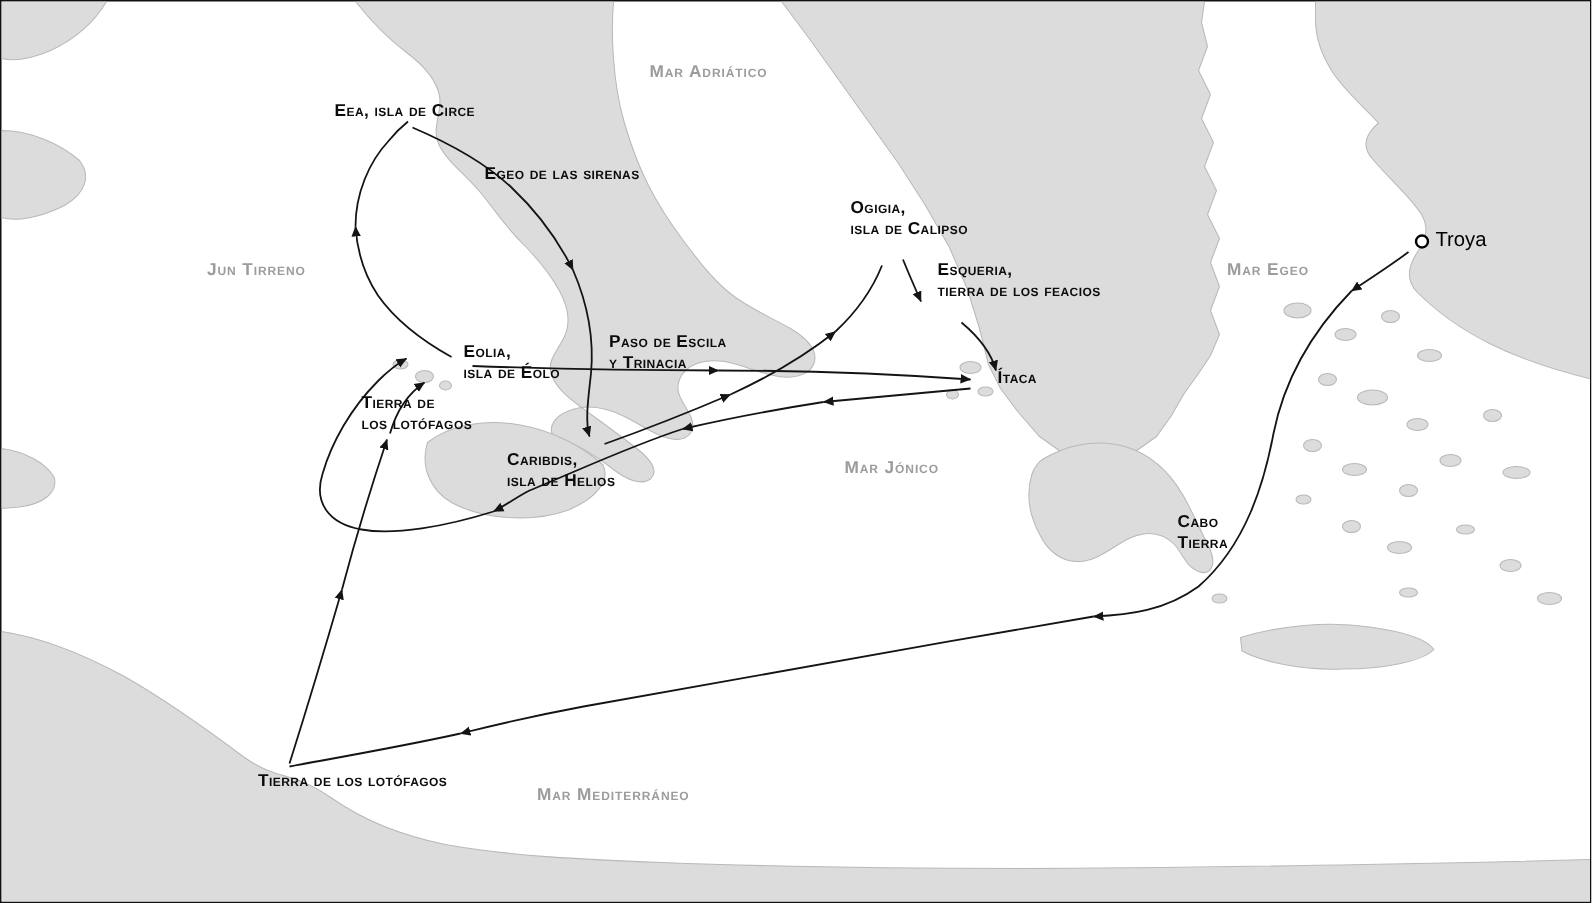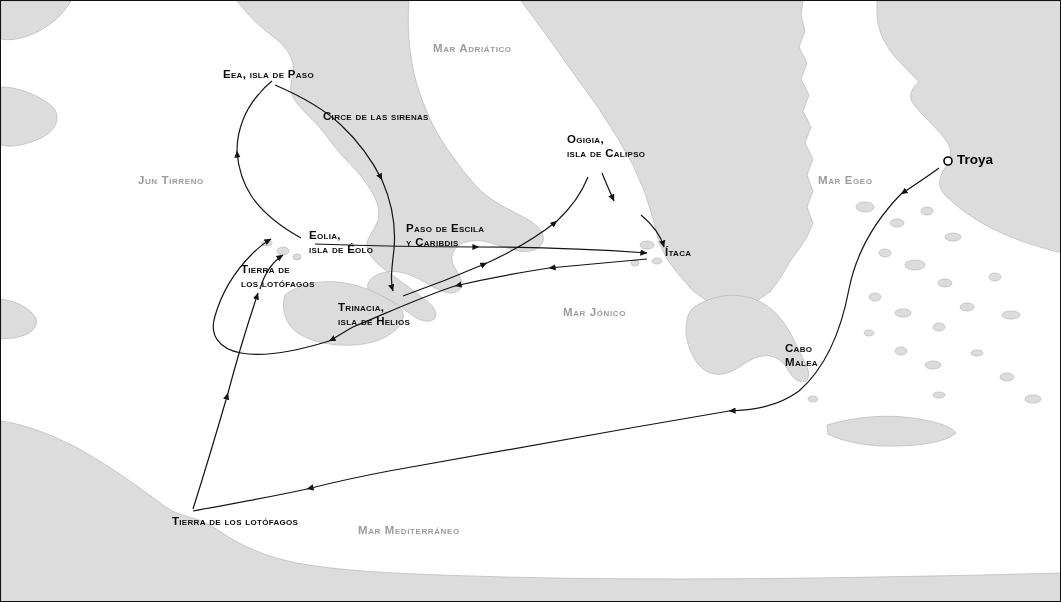--- a/index.html
+++ b/index.html
@@ -8,21 +8,21 @@
     border:1.5px solid #111;background:#fff;overflow:hidden;
     font-family:"Liberation Sans",sans-serif;
   }
   .map svg{position:absolute;left:0;top:0;}
   .label{
     position:absolute;font-variant:small-caps;font-weight:bold;
     line-height:1.22;white-space:pre-line;letter-spacing:.3px;z-index:5;
   }
   .place{color:#0b0b0b;font-size:11.5px;}
   .sea{color:#9c9c9c;font-size:11.5px;letter-spacing:.6px;}
-  .town{font-variant:normal;font-weight:700;font-size:13.5px;color:#000;letter-spacing:0;}
+  .town{font-variant:normal;font-weight:400;font-size:13.5px;color:#000;letter-spacing:0;}
 </style>
 </head>
 <body>
 
 <div class="map">
   <svg width="1061" height="602" viewBox="0 0 1061 602">
     <defs>
       <marker id="arw" viewBox="0 0 10 10" refX="8.5" refY="5" markerWidth="6.5" markerHeight="6.5" orient="auto">
         <path d="M0,1 L9,5 L0,9 Z" fill="#141414"></path>
       </marker>
@@ -101,30 +101,32 @@
 
     <circle cx="947" cy="160" r="4" fill="#fff" stroke="#000" stroke-width="1.6"></circle>
   </svg>
 
   <div class="label sea" style="left:432px;top:40px">Mar Adriático</div>
   <div class="label sea" style="left:137px;top:172px">Jun Tirreno</div>
   <div class="label sea" style="left:817px;top:172px">Mar Egeo</div>
   <div class="label sea" style="left:562px;top:304px">Mar Jónico</div>
   <div class="label sea" style="left:357px;top:522px">Mar Mediterráneo</div>
 
-  <div class="label place" style="left:222px;top:66px">Eea, isla de Paso</div>
-  <div class="label place" style="left:322px;top:108px">Circe de las sirenas</div>
+  <div class="label place" style="left:222px;top:66px">Eea, isla de Circe</div>
+  <div class="label place" style="left:322px;top:108px">Egeo de las sirenas</div>
   <div class="label place" style="left:566px;top:131px">Ogigia,
 isla de Calipso</div>
+  <div class="label place" style="left:624px;top:172px">Esqueria,
+tierra de los feacios</div>
   <div class="label town" style="left:956px;top:151px">Troya</div>
   <div class="label place" style="left:308px;top:227px">Eolia,
 isla de Éolo</div>
   <div class="label place" style="left:405px;top:220px">Paso de Escila
-y Caribdis</div>
+y Trinacia</div>
   <div class="label place" style="left:664px;top:244px">Ítaca</div>
   <div class="label place" style="left:240px;top:261px">Tierra de
 los lotófagos</div>
-  <div class="label place" style="left:337px;top:299px">Trinacia,
+  <div class="label place" style="left:337px;top:299px">Caribdis,
 isla de Helios</div>
   <div class="label place" style="left:784px;top:340px">Cabo
-Malea</div>
+Tierra</div>
   <div class="label place" style="left:171px;top:513px">Tierra de los lotófagos</div>
 </div>
 
 </body></html>

